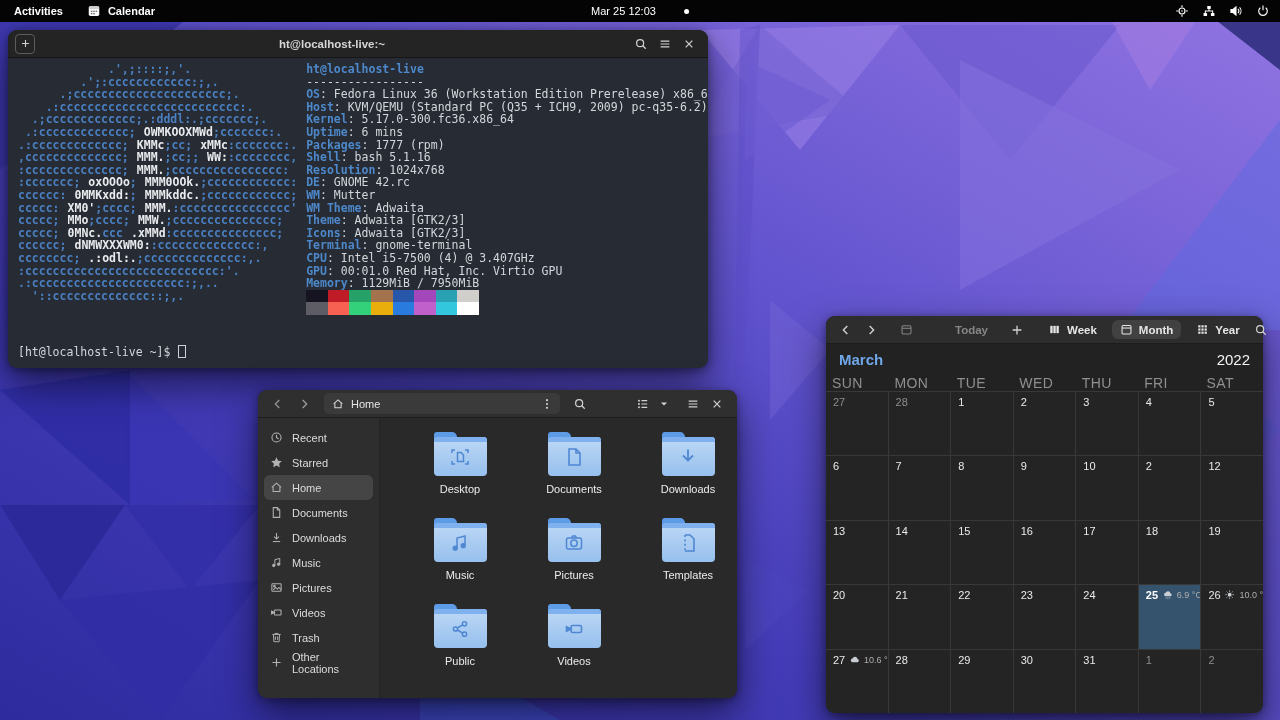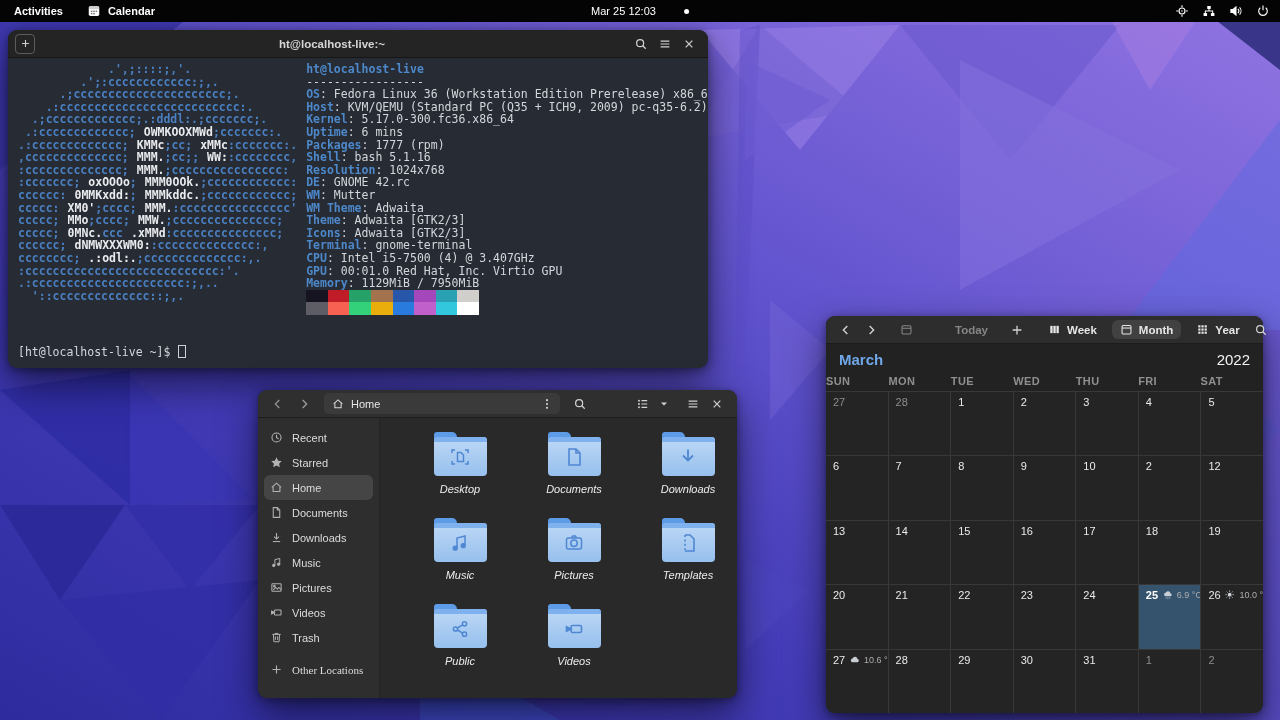--- a/index.html
+++ b/index.html
@@ -41,43 +41,43 @@
   .win-files{left:258px;top:390px;width:479px;height:308px;background:#292929;}
   .files-head{background:#2f2f2f;border-bottom:1px solid #1d1d1d;padding:0 8px;gap:2px;}
   .pathbar{display:flex;align-items:center;height:21px;width:236px;background:#3a3a3a;border-radius:5px;margin-left:6px;padding:0 4px 0 8px;color:#e6e6e6;font-size:11px;gap:7px;}
   .pathbar .grow{flex:1;}
   .path-ic{width:12px;height:12px;color:#d8d8d8;}
   .files-search{margin-left:6px;}
   .view-group{display:flex;align-items:center;margin-left:auto;}
   .sidebar{position:absolute;top:28px;left:0;bottom:0;width:122px;background:#2e2e2e;border-right:1px solid #232323;border-radius:0 0 0 9px;padding:7px 6px;}
   .sb-row{display:flex;align-items:center;gap:9px;height:25px;border-radius:6px;padding:0 6px;color:#dcdcdc;font-size:11px;}
   .sb-row.sel{background:#454545;}
-  .sb-row.gap{margin-top:7px;font-family:Liberation Serif, serif;}
+  .sb-row.gap{}
   .sb-ic{width:13px;height:13px;color:#b2b2b2;flex:none;}
-  .files-content{position:absolute;top:28px;left:122px;right:0;bottom:0;background:#292929;border-radius:0 0 9px 0;display:grid;grid-template-columns:repeat(3,114px);grid-auto-rows:86px;padding:12px 0 16px 30px;font-style:italic;}
+  .files-content{position:absolute;top:28px;left:122px;right:0;bottom:0;background:#292929;border-radius:0 0 9px 0;display:grid;grid-template-columns:repeat(3,114px);grid-auto-rows:86px;padding:12px 0 16px 30px;}
   .fitem{display:flex;flex-direction:column;align-items:center;width:100px;}
   .folder{position:relative;width:53px;height:39px;background:linear-gradient(#bed8f5,#96c0ee);border-radius:4px;margin-top:7px;}
   .folder::before{content:"";position:absolute;top:-5px;left:0;width:23px;height:10px;background:#5d9be6;border-radius:3px 5px 0 0;}
   .folder::after{content:"";position:absolute;top:0;left:0;right:0;height:5px;background:#7fb1ee;border-radius:3px 3px 0 0;}
   .fglyph{position:absolute;inset:0;display:flex;align-items:center;justify-content:center;z-index:2;}
   .fglyph svg{width:24px;height:24px;}
   .flabel{margin-top:7px;font-size:11px;color:#ececec;}
   
   .win-cal{left:826px;top:316px;width:437px;height:397px;background:#222222;}
   .cal-head{background:#2d2d2d;border-bottom:1px solid #1c1c1c;padding:0 8px;gap:1px;font-size:11.5px;color:#e6e6e6;}
   .cal-btn{display:flex;align-items:center;gap:6px;padding:3px 8px;border-radius:6px;font-weight:700;}
   .cal-btn svg{width:13px;height:13px;}
   .cal-btn.dim{color:#868686;gap:42px;}
   .cal-btn.active{background:#414141;}
   .cal-right{margin-left:auto;display:flex;align-items:center;gap:2px;}
   .cal-monthrow{display:flex;align-items:center;height:31px;padding:0 13px;}
   .cal-month{color:#6fa7e8;font-weight:700;font-size:15px;}
   .cal-year{margin-left:auto;color:#f2f2f2;font-weight:400;font-size:15px;}
   .cal-weekdays{display:grid;grid-template-columns:repeat(7,1fr);height:16px;}
-  .cal-weekdays span{font-size:11px;font-weight:700;color:#8f8f8f;letter-spacing:.4px;padding-left:0;}
+  .cal-weekdays span{font-size:14px;font-weight:400;color:#8f8f8f;letter-spacing:.4px;padding-left:6px;}
   .cal-grid{position:absolute;top:75px;left:0;right:0;bottom:0;display:grid;grid-template-columns:repeat(7,1fr);grid-template-rows:repeat(5,1fr);gap:1px;background:#383838;border-top:1px solid #383838;border-radius:0 0 9px 9px;overflow:hidden;}
   .cell{background:#242424;position:relative;overflow:hidden;}
   .cell .day{position:absolute;top:4px;left:7px;font-size:11px;color:#eaeaea;}
   .cell.dim .day{color:#8d8d8d;}
   .cell.today{background:#36536e;}
   .cell.today .day{font-weight:700;color:#fff;}
   .weather{position:absolute;top:4px;left:23px;display:flex;align-items:center;gap:3px;font-size:9px;color:#adadad;white-space:nowrap;}
   .weather .wic{width:12px;height:12px;flex:none;}
 </style>
 </head>

